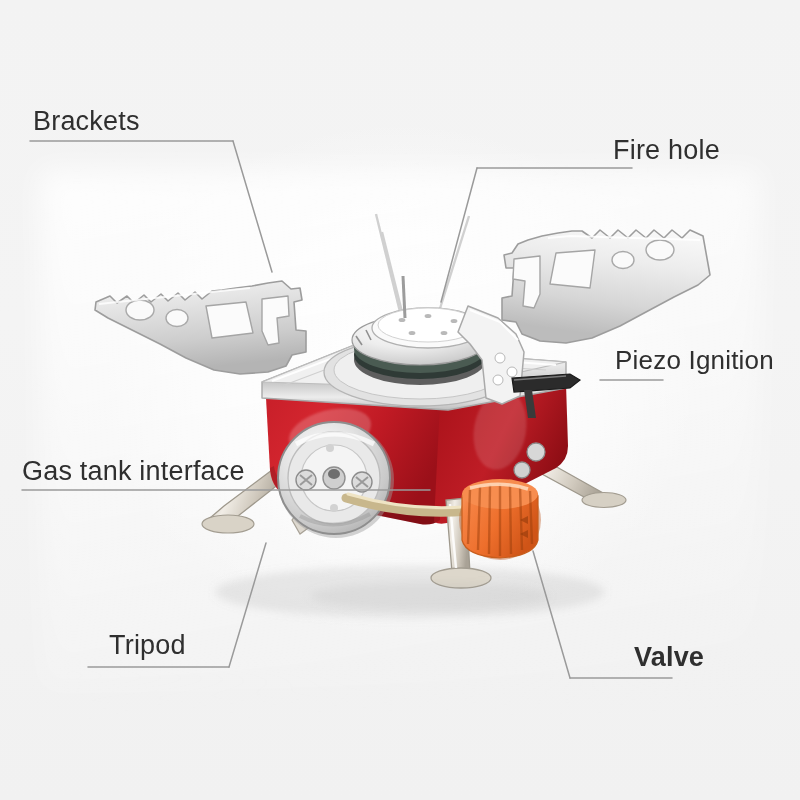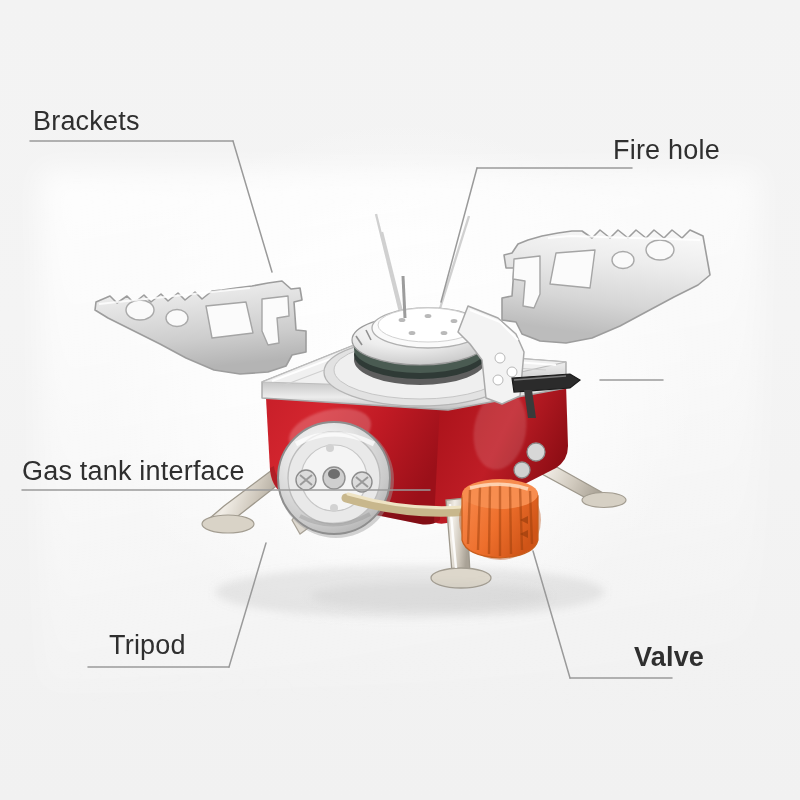--- a/index.html
+++ b/index.html
@@ -371,20 +371,21 @@
         <path d="M672,678 L570,678"></path>
         <path d="M570,678 L533,551"></path>
       </g>
     </g>
   </svg>
 
   <div class="label" style="left:33px; top:108px;">Brackets</div>
 
   <div class="label" style="left:613px; top:137px;">Fire hole</div>
 
+  <div class="label sm" style="left:615px; top:347px;">Piezo Ignition</div>
 
   <div class="label" style="left:22px; top:458px;">Gas tank interface</div>
 
   <div class="label" style="left:109px; top:632px;">Tripod</div>
 
   <div class="label" style="left:634px; top:644px;font-weight:bold;">Valve</div>
 
 </div>
 
 </body></html>

